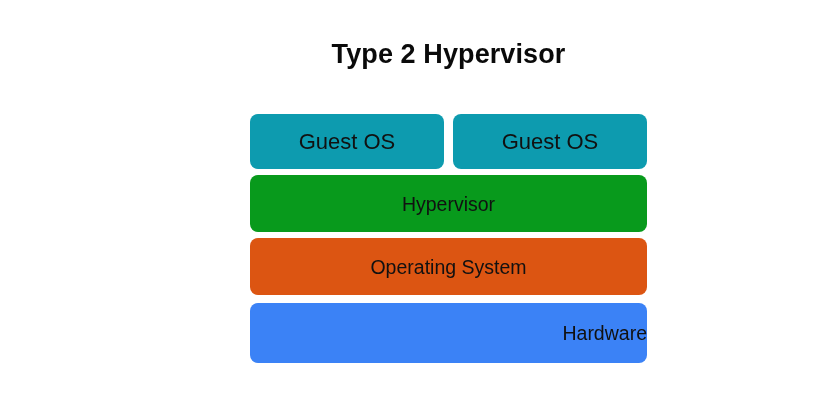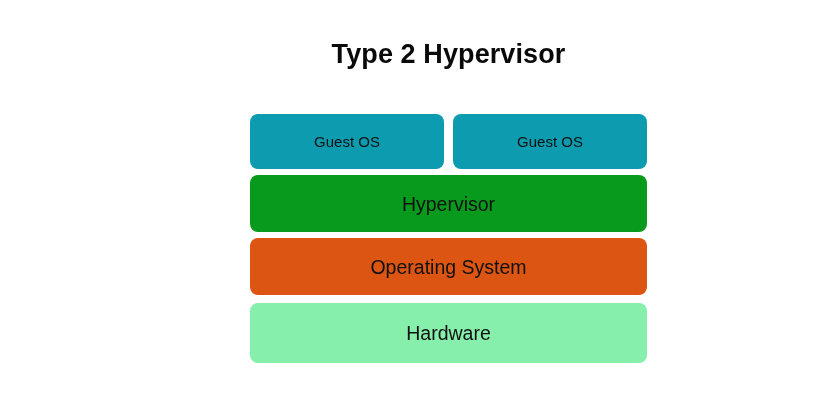--- a/index.html
+++ b/index.html
@@ -73,21 +73,21 @@
     top: 0;
     width: 194px;
     height: 55px;
     box-sizing: border-box;
     border-radius: 8px;
     background: #0d9baf;
     display: flex;
     align-items: center;
     justify-content: center;
     color: #111111;
-    font-size: 15px;
+    font-size: 22px;
     line-height: 22px;
     white-space: nowrap;
     user-select: none;
   }
   .guest-box.left  { left: 0;     }
   .guest-box.right { left: 203px; }
 
   .layer-hypervisor {
     top: 61px;
     height: 57px;
@@ -123,18 +123,18 @@
     </div>
 
     <div class="layer layer-os" style="background: rgb(220, 85, 18);">
       <span style="color: rgb(17, 17, 17);">Operating System</span>
     </div>
 
     <div class="layer layer-hypervisor" style="background: rgb(8, 154, 28);">
       <span style="color: rgb(17, 17, 17);">Hypervisor</span>
     </div>
 
-    <div class="layer layer-hardware" style="background: #86efac;">
+    <div class="layer layer-hardware" style="background: #3b82f6; justify-content: flex-end;">
       <span style="color: rgb(17, 17, 17);">Hardware</span>
     </div>
 
   </div>
 </div>
 
 </body></html>

